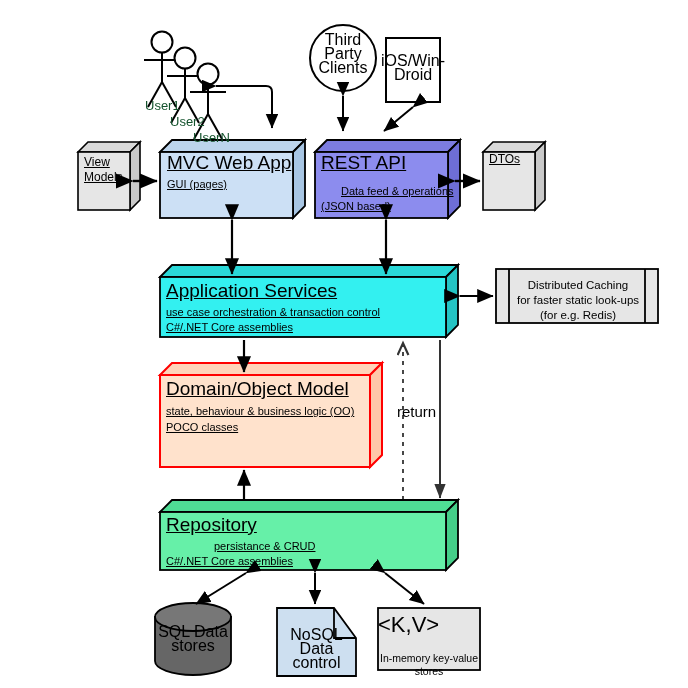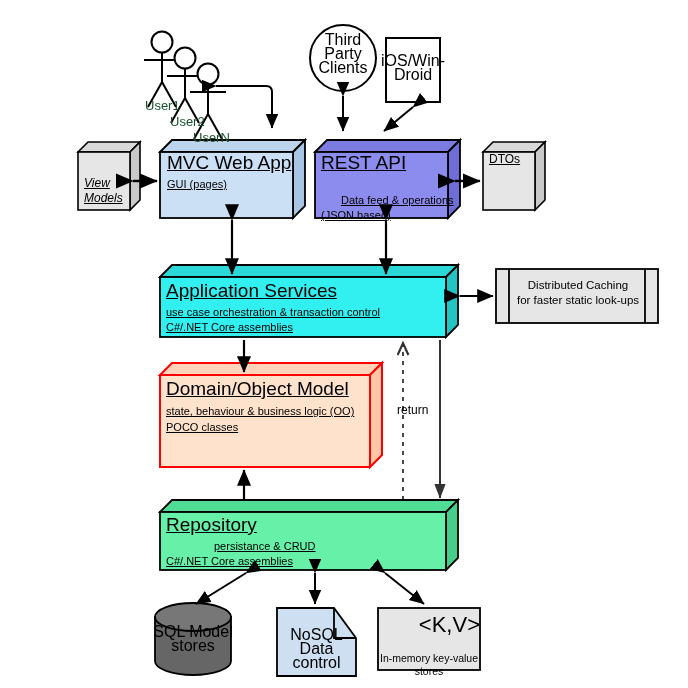--- a/index.html
+++ b/index.html
@@ -5,23 +5,23 @@
   html,body{margin:0;padding:0;background:#ffffff;}
   body{width:688px;height:688px;overflow:hidden;font-family:"Liberation Sans",sans-serif;}
   #stage{position:relative;width:688px;height:688px;}
   svg{position:absolute;left:0;top:0;}
   .lbl{position:absolute;pointer-events:none;}
   .actor-name{font-size:13px;color:#14532d;}
   .boxtitle{font-size:19px;text-decoration:underline;color:#000;white-space:nowrap;}
   .boxsub{font-size:11px;text-decoration:underline;color:#000;white-space:nowrap;}
   .small-c{font-size:16px;color:#000;text-align:center;line-height:14px;}
   .tiny-c{font-size:10.5px;color:#000;text-align:center;line-height:13px;}
-  .kv{font-size:22px;color:#000;text-align:right;}
+  .kv{font-size:22px;color:#000;text-align:left;}
   .side-t{font-size:12px;text-decoration:underline;color:#000;line-height:15px;}
-  .ret{font-size:12px;color:#000;padding-left:11px;}
+  .ret{font-size:15px;color:#000;padding-left:11px;}
 </style>
 </head>
 <body>
 
 <div id="stage">
 
 <svg width="688" height="688">
   <defs>
     <marker id="ah" markerWidth="9" markerHeight="9" refX="7.2" refY="3.2" orient="auto">
       <path d="M0,0 L7.5,3.2 L0,6.4 z" fill="#000"></path>
@@ -149,67 +149,68 @@
   <div>Third</div>
   <div>Party</div>
   <div>Clients</div>
 </div>
 
 <div class="lbl small-c" style="left:381px;top:54px;width:64px;">
   <div>iOS/Win-</div>
   <div>Droid</div>
 </div>
 
-<div class="lbl side-t" style="left:84px;top:176px;font-style:italic;">
+<div class="lbl side-t" style="left:84px;top:155px;">
   <div>View</div>
   <div>Models</div>
 </div>
 
 <div class="lbl side-t" style="left:489px;top:152px;">
   <div>DTOs</div>
 </div>
 
 <div class="lbl" style="left:167px;top:152px;">
   <div class="boxtitle">MVC Web App</div>
   <div class="boxsub" style="margin-top:4px;">GUI (pages)</div>
 </div>
 
 <div class="lbl" style="left:321px;top:152px;">
   <div class="boxtitle">REST API</div>
-  <div class="boxsub" style="margin-top:20px;padding-left:20px;">Data feed &amp; operations</div>
+  <div class="boxsub" style="margin-top:11px;padding-left:20px;">Data feed &amp; operations</div>
   <div class="boxsub" style="margin-top:3px;">(JSON based)</div>
 </div>
 
 <div class="lbl" style="left:166px;top:280px;">
   <div class="boxtitle">Application Services</div>
   <div class="boxsub" style="margin-top:4px;">use case orchestration &amp; transaction control</div>
   <div class="boxsub" style="margin-top:3px;">C#/.NET Core assemblies</div>
 </div>
 
 <div class="lbl tiny-c" style="left:512px;top:278px;width:132px;font-size:11.5px;line-height:15px;">
   <div>Distributed Caching</div>
   <div>for faster static look-ups</div>
+  <div>(for e.g. Redis)</div>
 </div>
 
 <div class="lbl" style="left:166px;top:378px;">
   <div class="boxtitle">Domain/Object Model</div>
   <div class="boxsub" style="margin-top:5px;">state, behaviour &amp; business logic (OO)</div>
   <div class="boxsub" style="margin-top:4px;">POCO classes</div>
 </div>
 
 <div class="lbl ret" style="left:386px;top:403px;">return</div>
 
 <div class="lbl" style="left:166px;top:514px;">
   <div class="boxtitle">Repository</div>
   <div class="boxsub" style="margin-top:4px;padding-left:48px;">persistance &amp; CRUD</div>
   <div class="boxsub" style="margin-top:3px;">C#/.NET Core assemblies</div>
 </div>
 
 <div class="lbl small-c" style="left:153px;top:625px;width:80px;">
-  <div>SQL Model</div>
+  <div>SQL Data</div>
   <div>stores</div>
 </div>
 
 <div class="lbl small-c" style="left:277px;top:628px;width:79px;">
   <div>NoSQL</div>
   <div>Data control</div>
 </div>
 
 <div class="lbl" style="left:378px;top:612px;width:102px;">
   <div class="kv">&lt;K,V&gt;</div>

